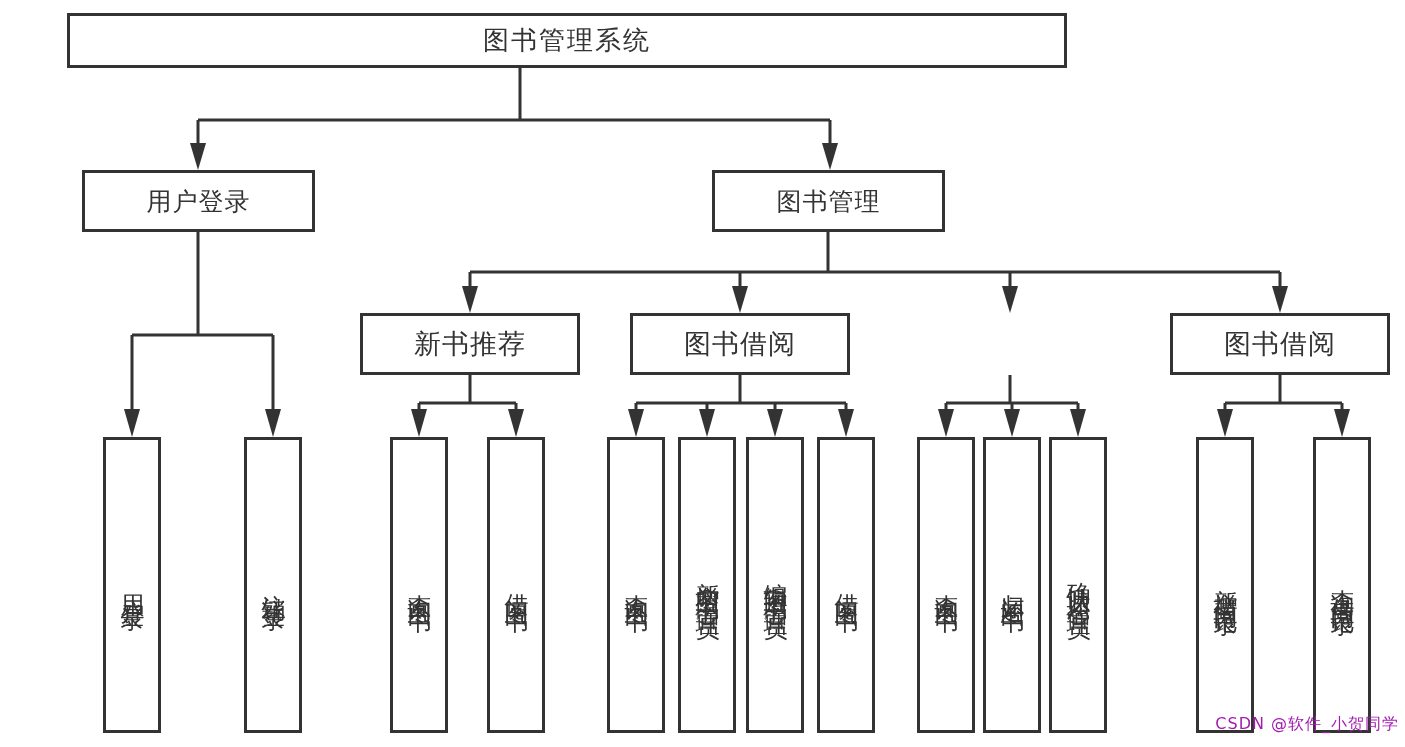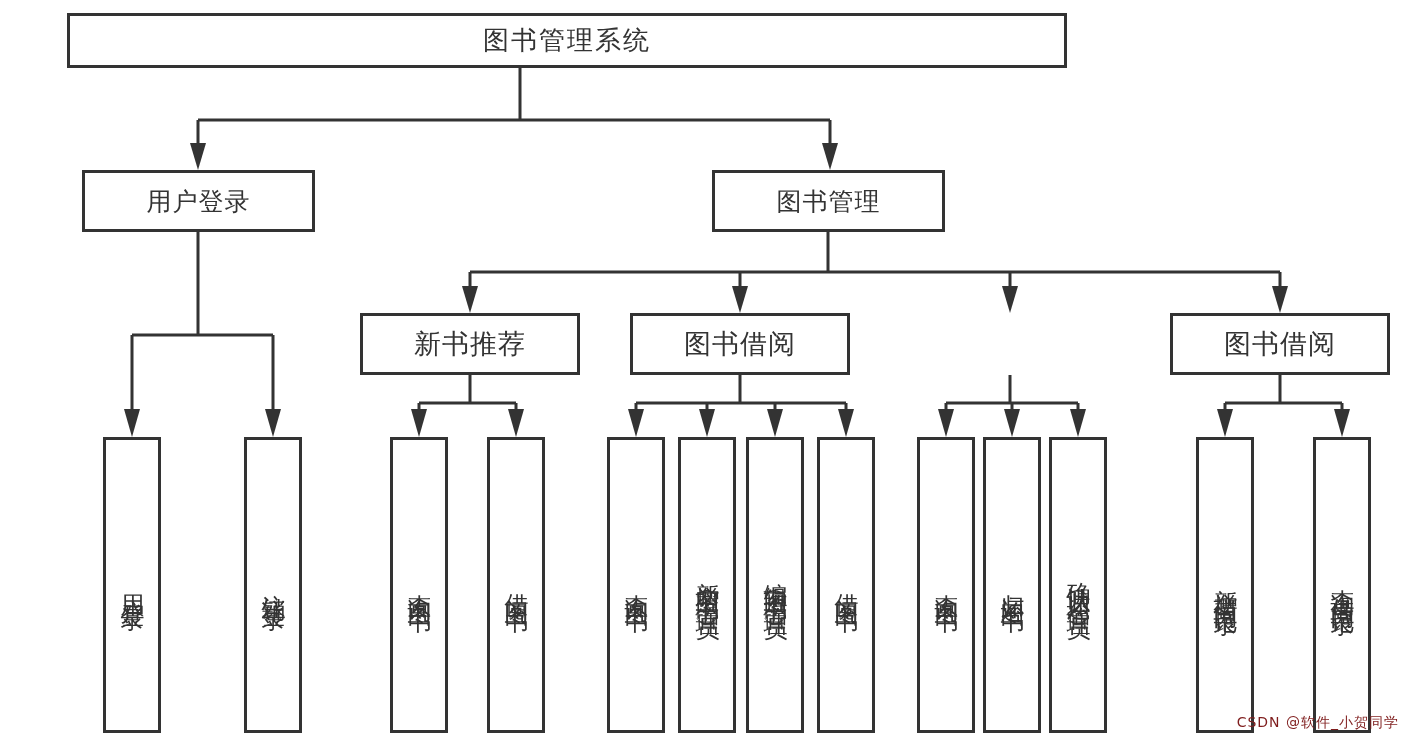--- a/index.html
+++ b/index.html
@@ -58,22 +58,22 @@
     text-orientation: mixed;
     font-size: 24px;
     letter-spacing: 5px;
     line-height: 1.05;
     white-space: nowrap;
   }
   .watermark {
     position: absolute;
     right: 6px;
     top: 714px;
-    font-size: 14px;
-    color: #7f1d1d;
+    font-size: 16px;
+    color: #a21caf;
     letter-spacing: 1px;
     z-index: 10;
     white-space: nowrap;
   }
 </style>
 </head>
 <body>
 
 <div class="stage">
 

